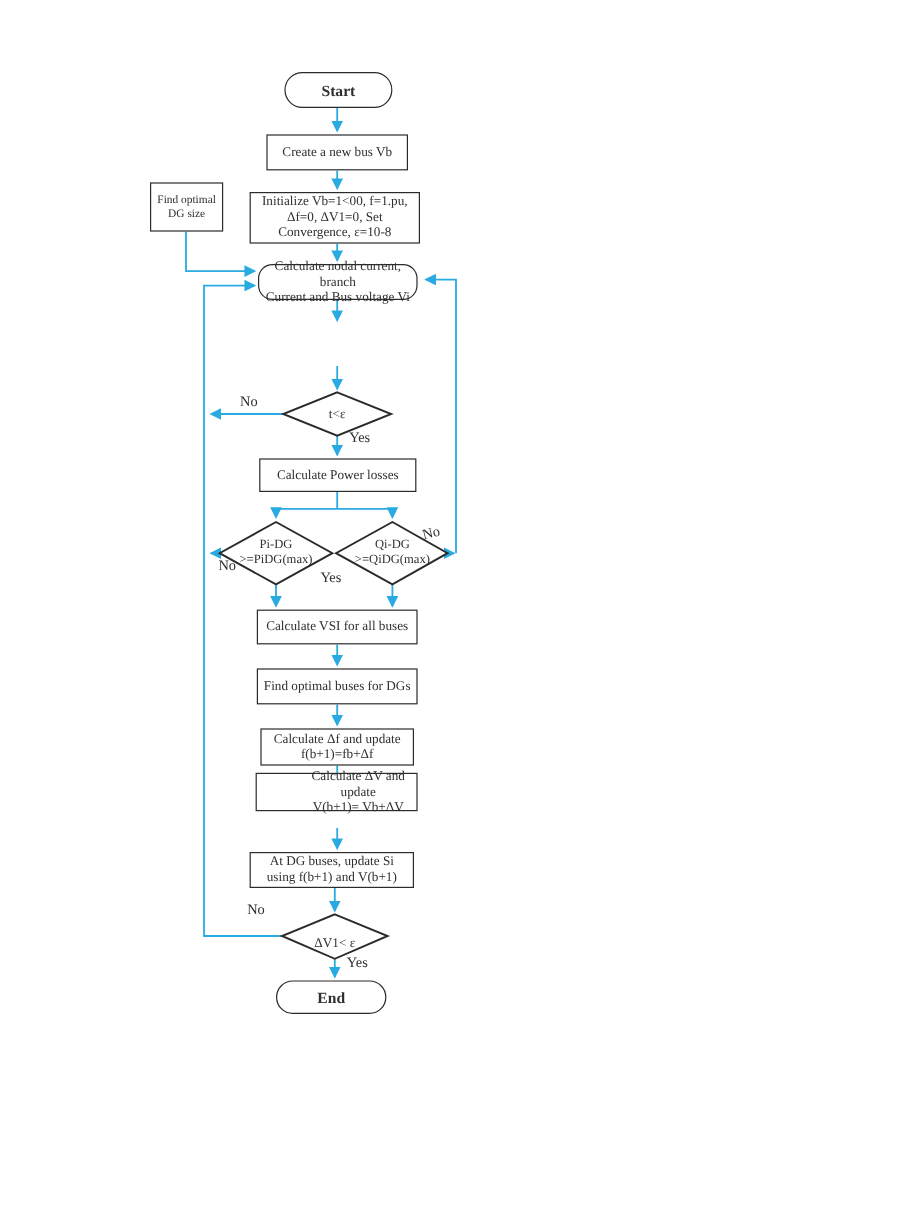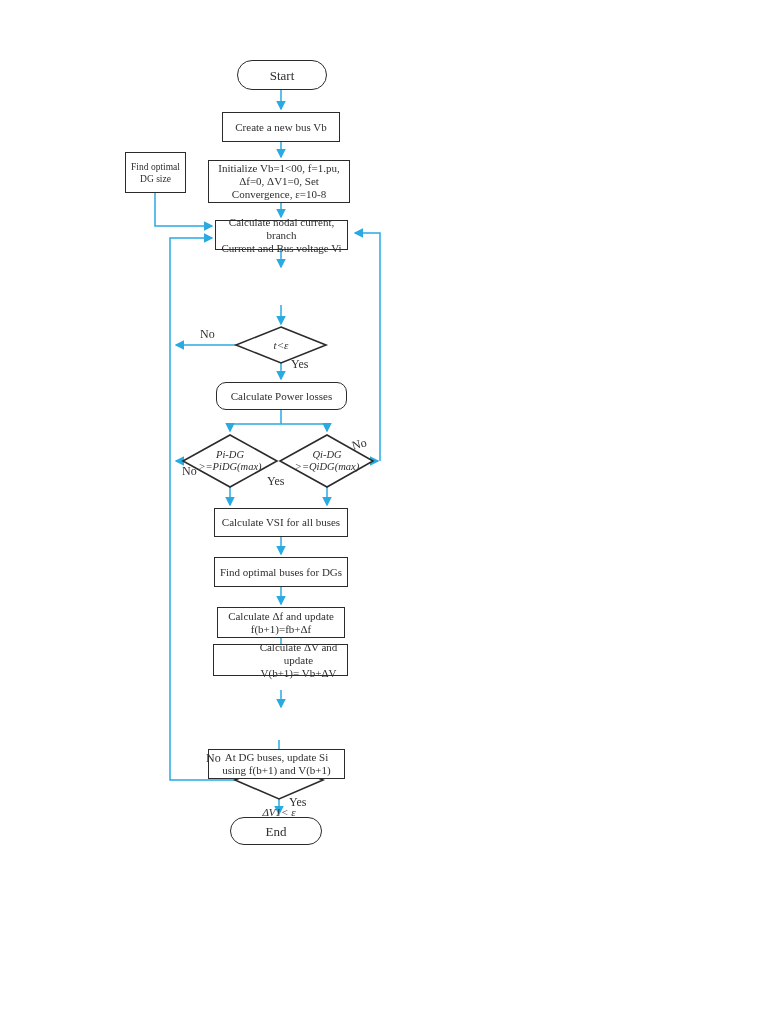--- a/index.html
+++ b/index.html
@@ -16,25 +16,25 @@
   }
   .wires{position:absolute;left:0;top:0;width:768px;height:1024px;color:var(--accent);}
   .wires line,.wires polyline{stroke:currentColor;stroke-width:1.5;fill:none;}
   .wires polygon.diamond{fill:#ffffff;stroke:var(--ink);stroke-width:1.6;}
   .node{
     position:absolute;box-sizing:border-box;background:#fff;
     border:1.5px solid var(--ink);
     display:flex;flex-direction:column;align-items:center;justify-content:center;
     text-align:center;font-size:11px;line-height:13px;z-index:2;
   }
-  .node.oval{border-radius:16px;font-size:13px;}
+  .node.oval{border-radius:16px;font-size:13px;font-weight:bold;}
   .node.side{font-size:9.5px;line-height:12px;}
   .dtext{
     position:absolute;display:flex;flex-direction:column;align-items:center;justify-content:center;
-    text-align:right;font-size:10.5px;line-height:12px;z-index:3;background:transparent;font-style:italic;
+    text-align:right;font-size:10.5px;line-height:12px;z-index:3;background:transparent;
   }
   .elabel{position:absolute;font-size:12px;z-index:3;background:transparent;}
   .tilt{transform:rotate(-14deg);}
 </style>
 </head>
 <body>
 
 <div class="page">
 
   <svg class="wires" viewBox="0 0 768 1024" xmlns="http://www.w3.org/2000/svg">
@@ -93,27 +93,27 @@
     <span>Initialize Vb=1&lt;00, f=1.pu,</span>
     <span>Δf=0, ΔV1=0, Set</span>
     <span>Convergence, ε=10-8</span>
   </div>
 
   <div class="node side" style="left:125px;top:152px;width:61px;height:41px;">
     <span>Find optimal</span>
     <span>DG size</span>
   </div>
 
-  <div class="node" style="left:215px;top:220px;width:133px;height:30px;">
+  <div class="node" style="left:215px;top:220px;width:133px;height:30px;border-radius:12px;">
     <span>Calculate nodal current, branch</span>
     <span>Current and Bus voltage Vi</span>
   </div>
 
 
-  <div class="node" style="left:216px;top:382px;width:131px;height:28px;border-radius:10px;">
+  <div class="node" style="left:216px;top:382px;width:131px;height:28px;">
     <span>Calculate Power losses</span>
   </div>
 
   <div class="node" style="left:214px;top:508px;width:134px;height:29px;">
     <span>Calculate VSI for all buses</span>
   </div>
 
   <div class="node" style="left:214px;top:557px;width:134px;height:30px;text-align:center;">
     <span>Find optimal buses for DGs</span>
   </div>
@@ -121,41 +121,41 @@
   <div class="node" style="left:217px;top:607px;width:128px;height:31px;">
     <span>Calculate Δf and update</span>
     <span>f(b+1)=fb+Δf</span>
   </div>
 
   <div class="node" style="left:213px;top:644px;width:135px;height:32px;padding-left:36px;">
     <span>Calculate ΔV and update</span>
     <span>V(b+1)= Vb+ΔV</span>
   </div>
 
-  <div class="node" style="left:208px;top:710px;width:137px;height:30px;margin-top:39px;">
+  <div class="node" style="left:208px;top:710px;width:137px;height:30px;">
     <span>At DG buses, update Si</span>
     <span>using  f(b+1) and V(b+1)</span>
   </div>
 
   <div class="node oval" style="left:230px;top:817px;width:92px;height:28px;">
     <span>End</span>
   </div>
 
   <div class="dtext" style="left:251px;top:337px;width:60px;height:16px;font-size:11px;">
     <span>t&lt;ε</span>
   </div>
   <div class="dtext" style="left:185px;top:448px;width:90px;height:26px;">
     <span>Pi-DG</span>
     <span>&gt;=PiDG(max)</span>
   </div>
   <div class="dtext" style="left:282px;top:448px;width:90px;height:26px;">
     <span>Qi-DG</span>
     <span>&gt;=QiDG(max)</span>
   </div>
-  <div class="dtext" style="left:239px;top:804px;width:80px;height:16px;font-size:11px;">
+  <div class="dtext" style="left:239px;top:778px;width:80px;height:16px;font-size:11px;">
     <span>ΔV1&lt; ε</span>
   </div>
 
   <span class="elabel" style="left:200px;top:327px;">No</span>
   <span class="elabel" style="left:291px;top:357px;">Yes</span>
   <span class="elabel" style="left:182px;top:464px;">No</span>
   <span class="elabel tilt" style="left:352px;top:437px;">No</span>
   <span class="elabel" style="left:267px;top:474px;">Yes</span>
   <span class="elabel" style="left:206px;top:751px;">No</span>
   <span class="elabel" style="left:289px;top:795px;">Yes</span>

